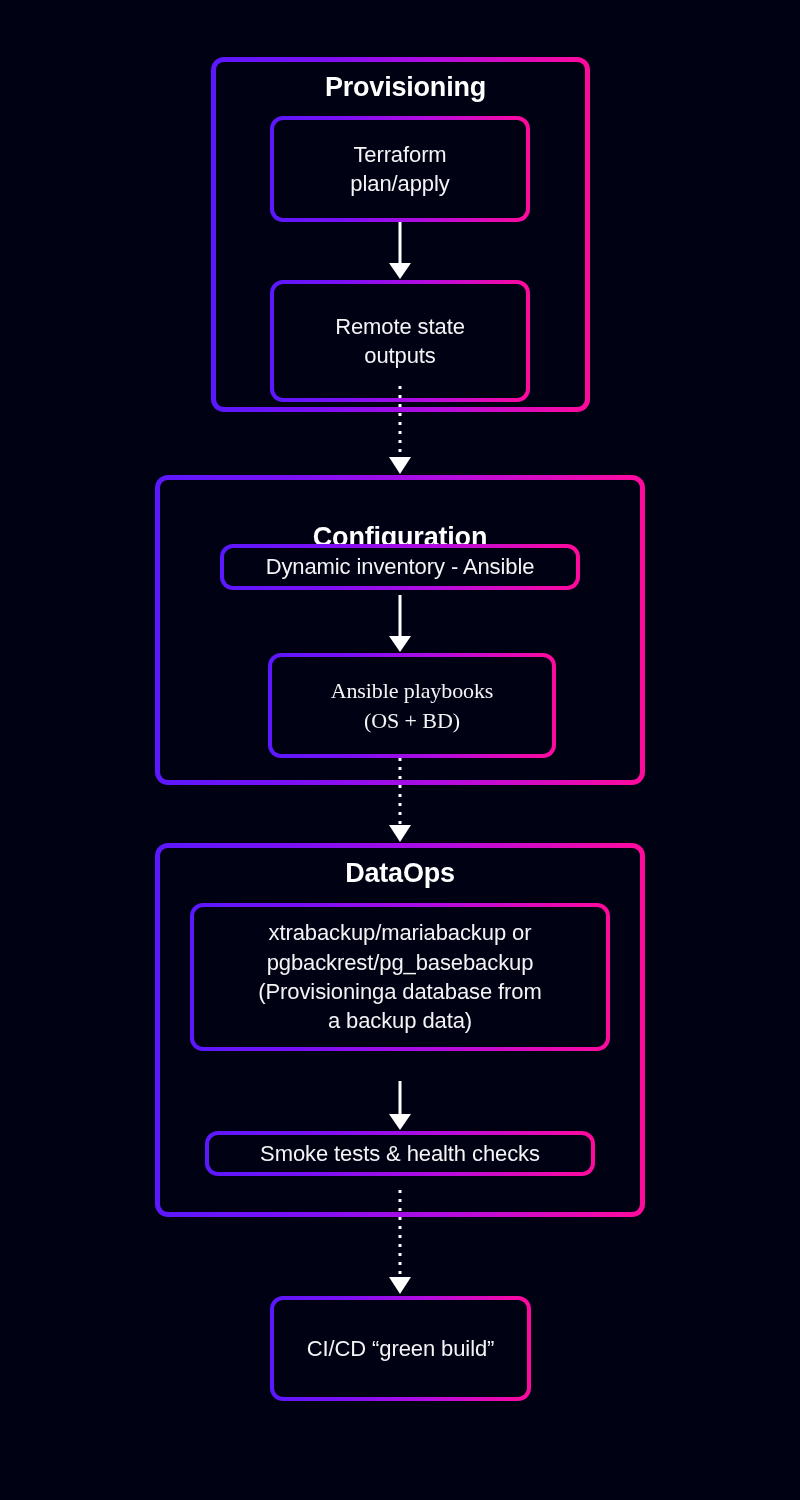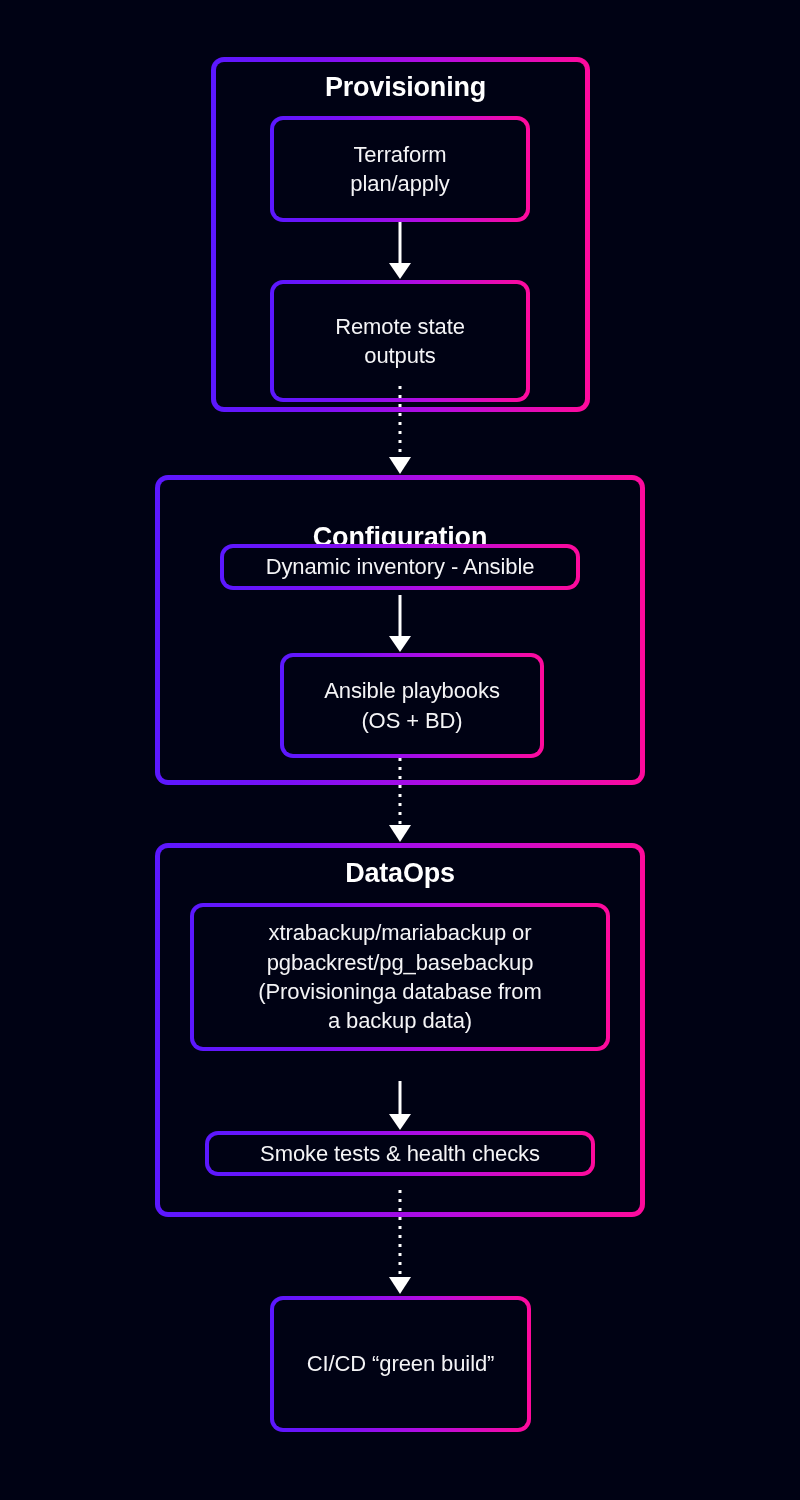--- a/index.html
+++ b/index.html
@@ -111,21 +111,21 @@
   </div>
 
   <div class="gbox cluster" style="left:155px; top:475px; width:490px; height:310px;">
   </div>
   <div class="cluster-title" style="left:155px; top:491px; width:490px;margin-top:32px;">Configuration</div>
 
   <div class="gbox node" style="left:220px; top:536px; width:360px; height:46px;margin-top:8px;">
     <span class="node-label">Dynamic inventory - Ansible</span>
   </div>
 
-  <div class="gbox node" style="left:280px; top:653px; width:264px; height:105px;">
+  <div class="gbox node" style="left:268px; top:653px; width:288px; height:105px;font-family:Liberation Serif, serif;">
     <span class="node-label">Ansible playbooks
 (OS + BD)</span>
   </div>
 
   <div class="edge" style="left:385px; top:595px; width:30px; height:58px;">
     <svg width="30" height="58" viewBox="0 0 30 58">
       <line x1="15" y1="0" x2="15" y2="42" stroke="#ffffff" stroke-width="3"></line>
       <polygon points="4,41 26,41 15,57" fill="#ffffff"></polygon>
     </svg>
   </div>
@@ -159,17 +159,17 @@
     </svg>
   </div>
 
   <div class="edge" style="left:385px; top:1190px; width:30px; height:105px;">
     <svg width="30" height="105" viewBox="0 0 30 105">
       <line x1="15" y1="0" x2="15" y2="88" stroke="#ffffff" stroke-width="3" stroke-dasharray="3 6" stroke-linecap="butt"></line>
       <polygon points="4,87 26,87 15,104" fill="#ffffff"></polygon>
     </svg>
   </div>
 
-  <div class="gbox node" style="left:270px; top:1296px; width:261px; height:136px;">
+  <div class="gbox node" style="left:270px; top:1296px; width:261px; height:105px;">
     <span class="node-label">CI/CD “green build”</span>
   </div>
 
 </div>
 
 </body></html>

